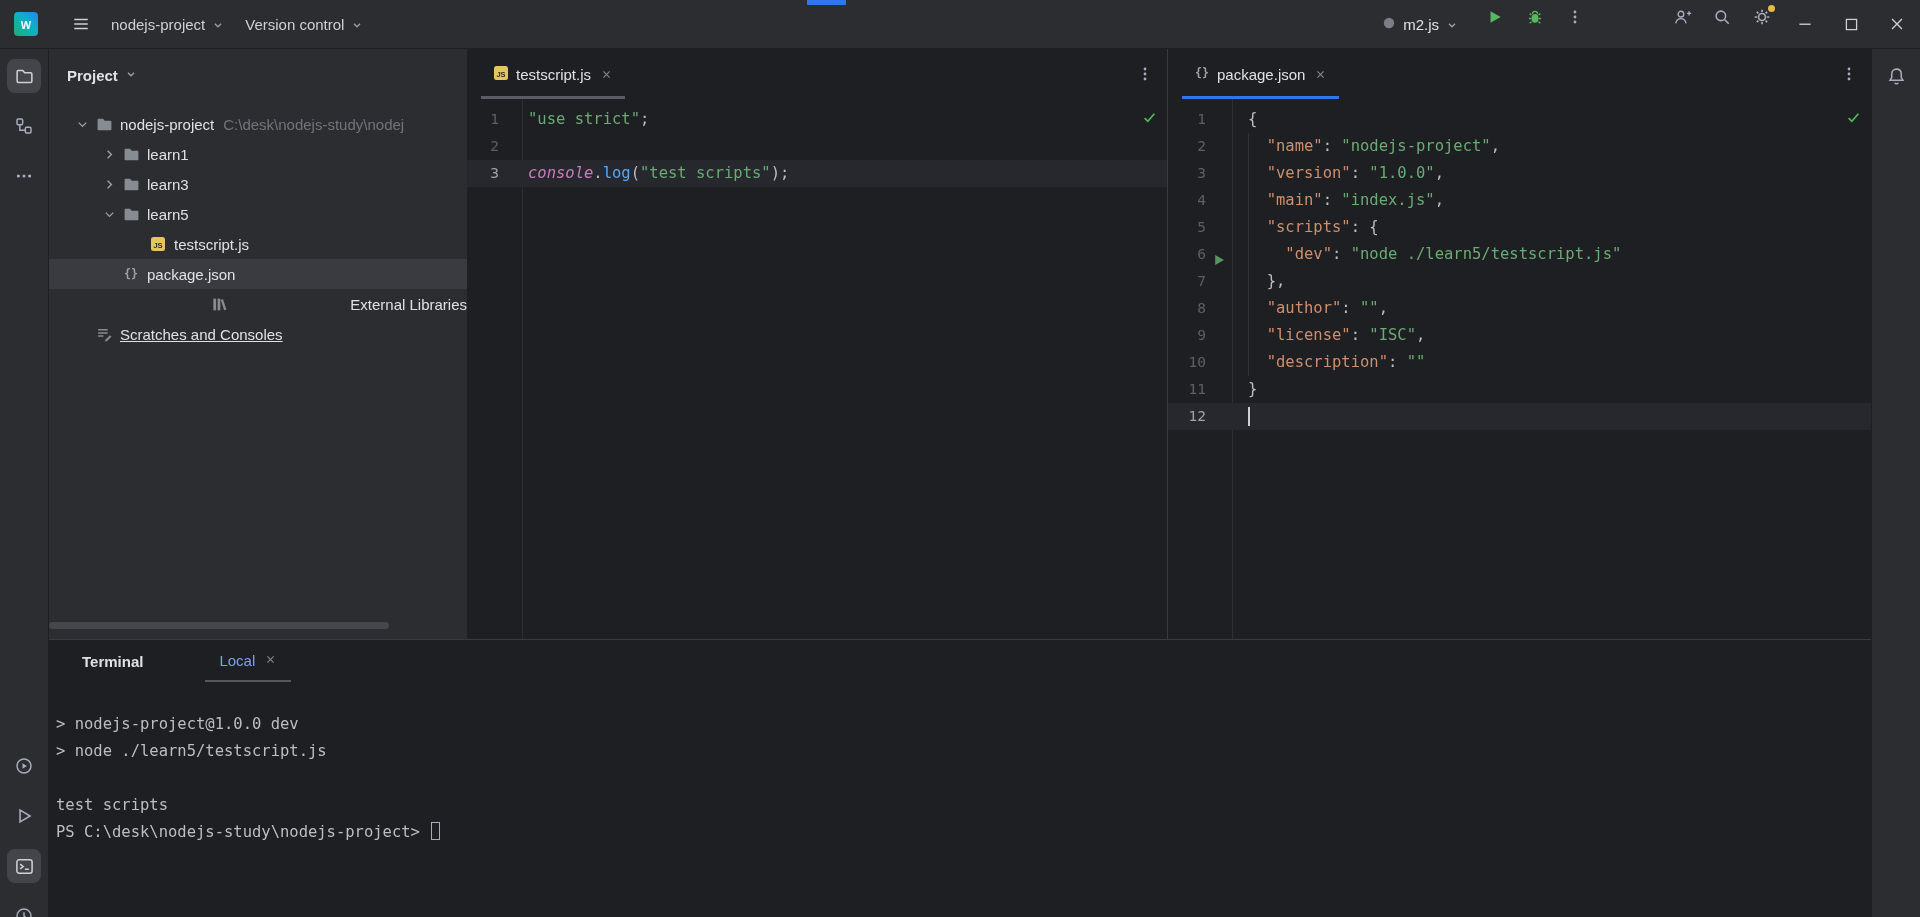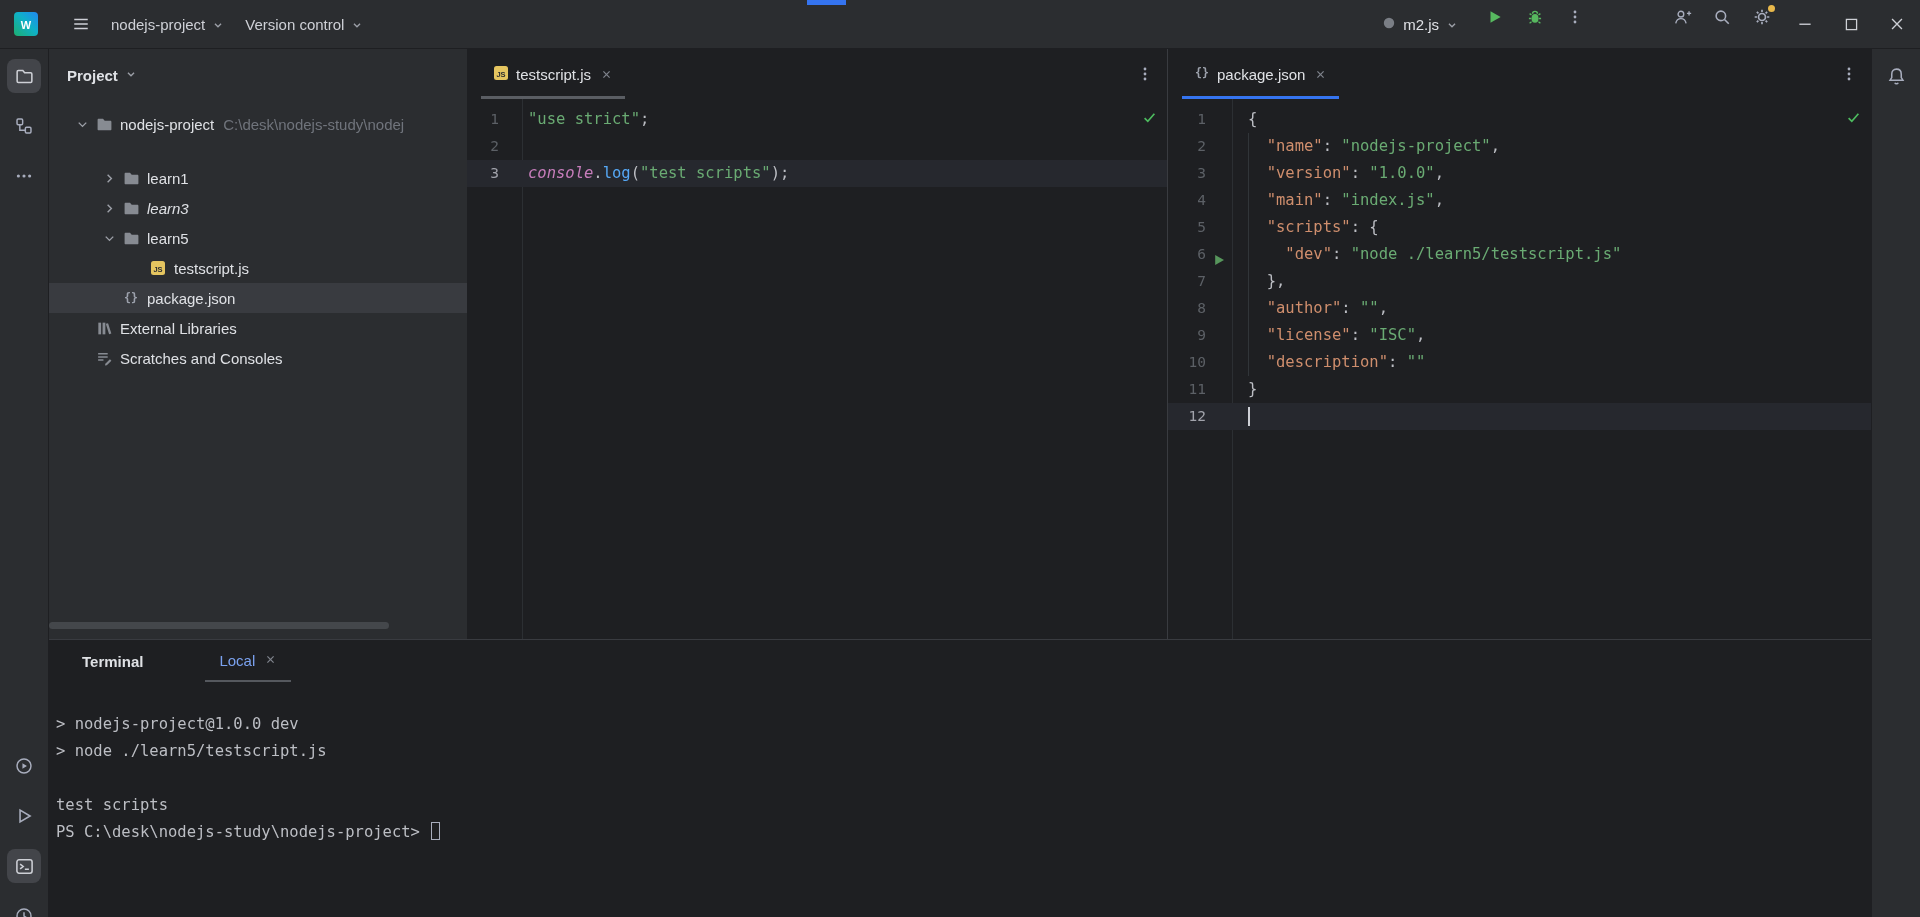--- a/index.html
+++ b/index.html
@@ -264,34 +264,34 @@
                   </svg>
                 </span>
                 <span class="ticon">
                   <svg width="17" height="17" viewBox="0 0 16 16">
                     <path d="M1.5 3.6c0-.6.4-1.1 1-1.1h4.1l1.6 2h5.3c.6 0 1 .5 1 1.1v6.8c0 .6-.4 1.1-1 1.1h-11c-.6 0-1-.5-1-1.1V3.6z" fill="#878b92"></path>
                   </svg>
                 </span>
                 <span class="tlabel">nodejs-project</span>
                 <span class="thint">C:\desk\nodejs-study\nodej</span>
               </div>
-              <div class="tree-row" style="padding-left: 47px; margin-top: 24px;">
+              <div class="tree-row" style="padding-left: 47px;">
                 <span class="chev">
                   <svg width="15" height="15" viewBox="0 0 16 16">
                     <path d="M6 4l4 4-4 4" stroke="#9da0a8" stroke-width="1.5" fill="none"></path>
                   </svg>
                 </span>
                 <span class="ticon">
                   <svg width="17" height="17" viewBox="0 0 16 16">
                     <path d="M1.5 3.6c0-.6.4-1.1 1-1.1h4.1l1.6 2h5.3c.6 0 1 .5 1 1.1v6.8c0 .6-.4 1.1-1 1.1h-11c-.6 0-1-.5-1-1.1V3.6z" fill="#878b92"></path>
                   </svg>
                 </span>
                 <span class="tlabel">learn1</span>
               </div>
-              <div class="tree-row" style="padding-left: 47px; font-style: italic;">
+              <div class="tree-row" style="padding-left: 47px;">
                 <span class="chev">
                   <svg width="15" height="15" viewBox="0 0 16 16">
                     <path d="M6 4l4 4-4 4" stroke="#9da0a8" stroke-width="1.5" fill="none"></path>
                   </svg>
                 </span>
                 <span class="ticon">
                   <svg width="17" height="17" viewBox="0 0 16 16">
                     <path d="M1.5 3.6c0-.6.4-1.1 1-1.1h4.1l1.6 2h5.3c.6 0 1 .5 1 1.1v6.8c0 .6-.4 1.1-1 1.1h-11c-.6 0-1-.5-1-1.1V3.6z" fill="#878b92"></path>
                   </svg>
                 </span>
@@ -322,32 +322,32 @@
               </div>
               <div class="tree-row selected" style="padding-left: 47px;">
                 <span class="chev"></span>
                 <span class="ticon">
                   <svg width="16" height="16" viewBox="0 0 16 16">
                     <text x="8" y="12.2" text-anchor="middle" font-size="11.5" font-weight="bold" fill="#9da2ad" font-family="DejaVu Sans Mono,monospace">{}</text>
                   </svg>
                 </span>
                 <span class="tlabel">package.json</span>
               </div>
-              <div class="tree-row" style="padding-left: 20px;">
+              <div class="tree-row" style="padding-left: 20px; justify-content: space-between;">
                 <span class="chev"></span>
                 <span class="ticon">
                   <svg width="17" height="17" viewBox="0 0 16 16">
                     <rect x="2.2" y="2.5" width="2.6" height="11" fill="#878b92"></rect>
                     <rect x="6.2" y="2.5" width="2.6" height="11" fill="#878b92"></rect>
                     <path d="M10.3 3.3l3.1 9.7" stroke="#878b92" stroke-width="2.2"></path>
                   </svg>
                 </span>
                 <span class="tlabel">External Libraries</span>
               </div>
-              <div class="tree-row" style="padding-left: 20px;">
+              <div class="tree-row" style="padding-left: 20px; text-decoration: underline;">
                 <span class="chev"></span>
                 <span class="ticon">
                   <svg width="17" height="17" viewBox="0 0 16 16">
                     <path d="M2 3.5h9M2 6.5h9M2 9.5h5" stroke="#878b92" stroke-width="1.4" fill="none"></path>
                     <path d="M8.8 12.9l4.3-4.3 1.4 1.4-4.3 4.3-1.8.4z" fill="#878b92"></path>
                   </svg>
                 </span>
                 <span class="tlabel">Scratches and Consoles</span>
               </div>
             </div>

